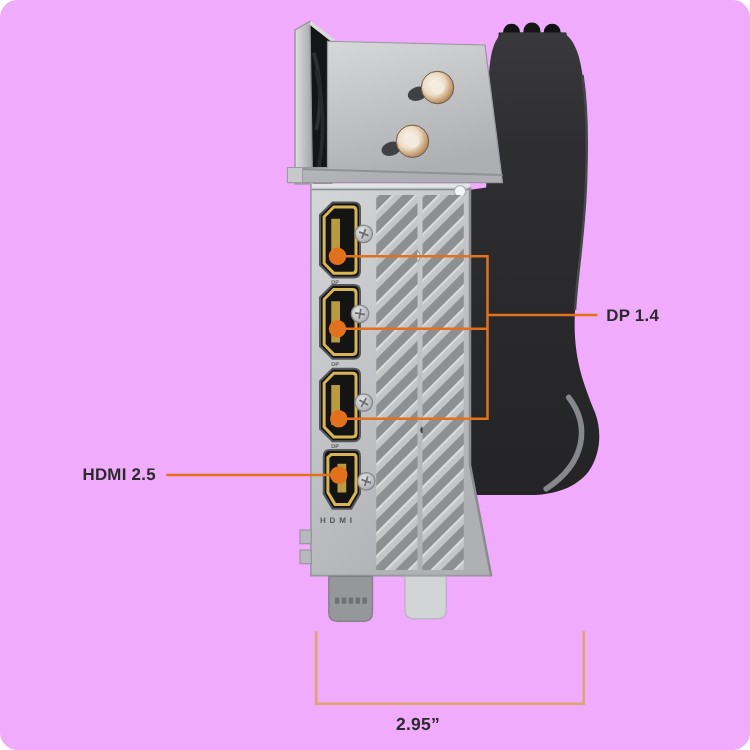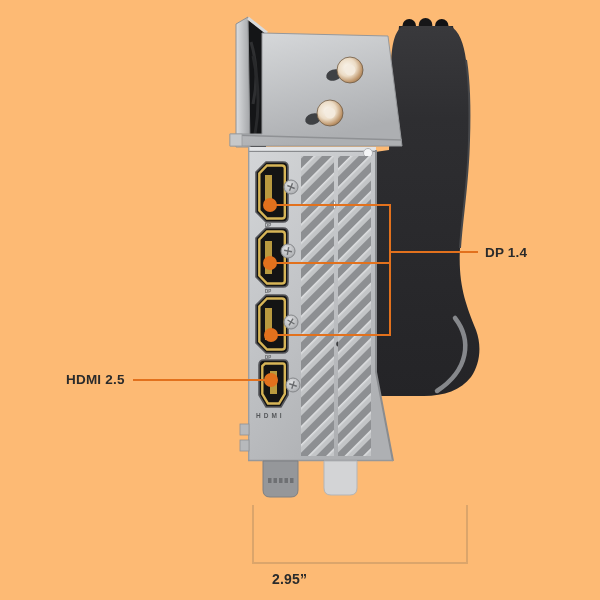--- a/index.html
+++ b/index.html
@@ -1,33 +1,34 @@
 <!DOCTYPE html>
 <html><head>
 <meta charset="utf-8">
 <style>
   html,body{margin:0;padding:0;background:#ffffff;}
   .stage{
-    position:relative;width:600px;height:600px;background:#fdba74;overflow:hidden;
+    position:relative;width:600px;height:600px;background:#f0abfc;overflow:hidden;
     font-family:"Liberation Sans","DejaVu Sans",sans-serif;
+    border-radius:14px;
   }
   .stage svg{position:absolute;left:0;top:0;}
   .callout-line{position:absolute;background:#e2711d;}
   .callout-dot{position:absolute;width:14px;height:14px;border-radius:50%;background:#e2711d;}
   .anno-label{
     position:absolute;font-size:13.5px;font-weight:700;color:#2b2b2b;
     letter-spacing:.2px;white-space:nowrap;
   }
   .dp-label{left:485px;top:245px;}
   .hdmi-label{left:66px;top:372px;width:58px;text-align:right;}
   .dim-bracket{
     position:absolute;left:252px;top:505px;width:212px;height:57px;
     border-left:2px solid #dba56b;border-right:2px solid #dba56b;border-bottom:2px solid #dba56b;
   }
-  .dim-label{left:272px;top:571px;width:80px;text-align:left;font-size:14px;}
+  .dim-label{left:272px;top:571px;width:80px;text-align:right;font-size:14px;}
 </style>
 </head>
 <body>
 
 <div class="stage">
 
   <svg width="600" height="600" viewBox="0 0 600 600">
     <defs>
       <linearGradient id="plateGrad" x1="0" y1="0" x2="0.55" y2="1">
         <stop offset="0" stop-color="#d4d6d8"></stop>

